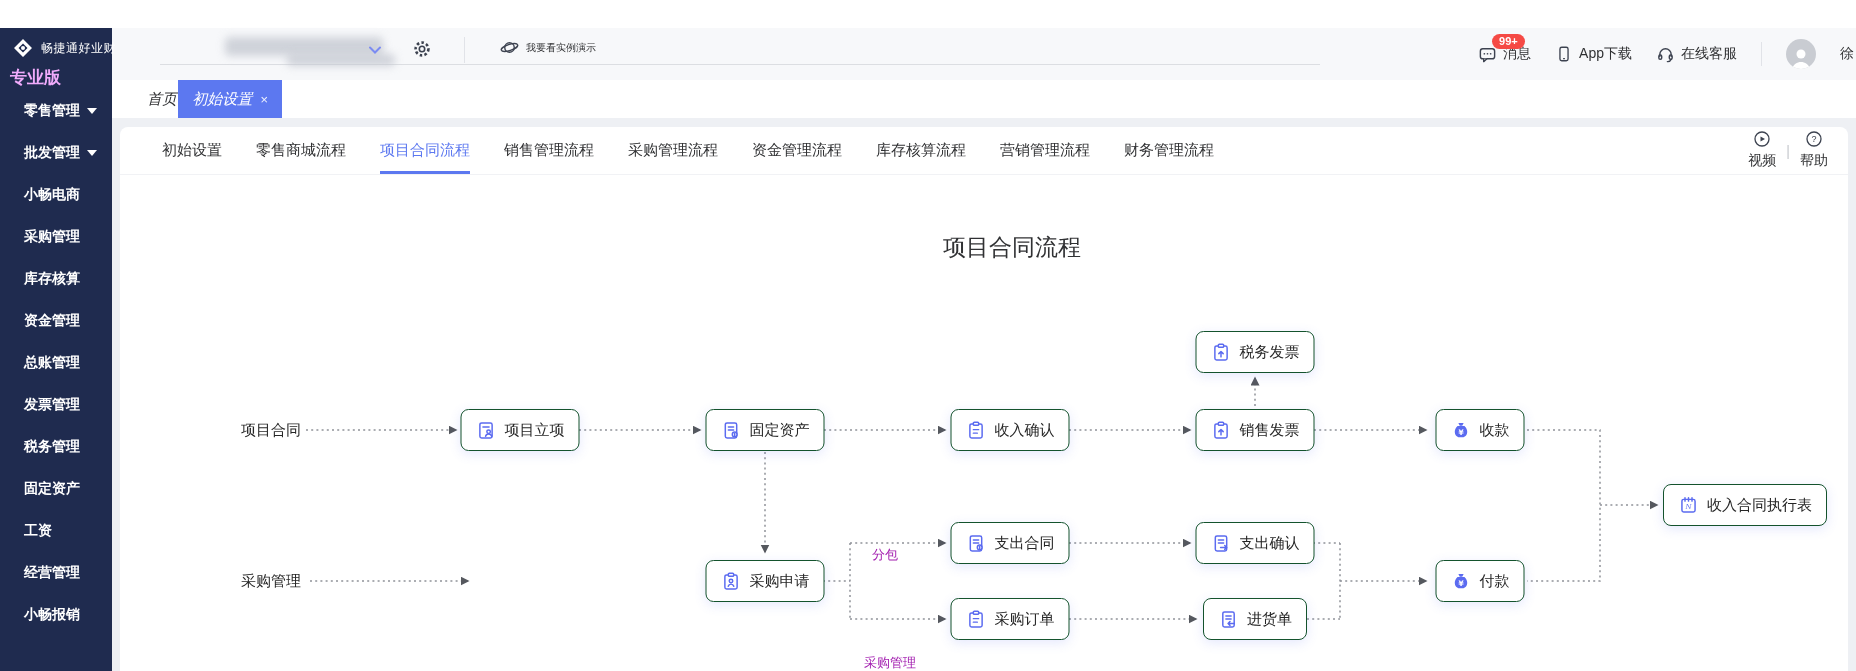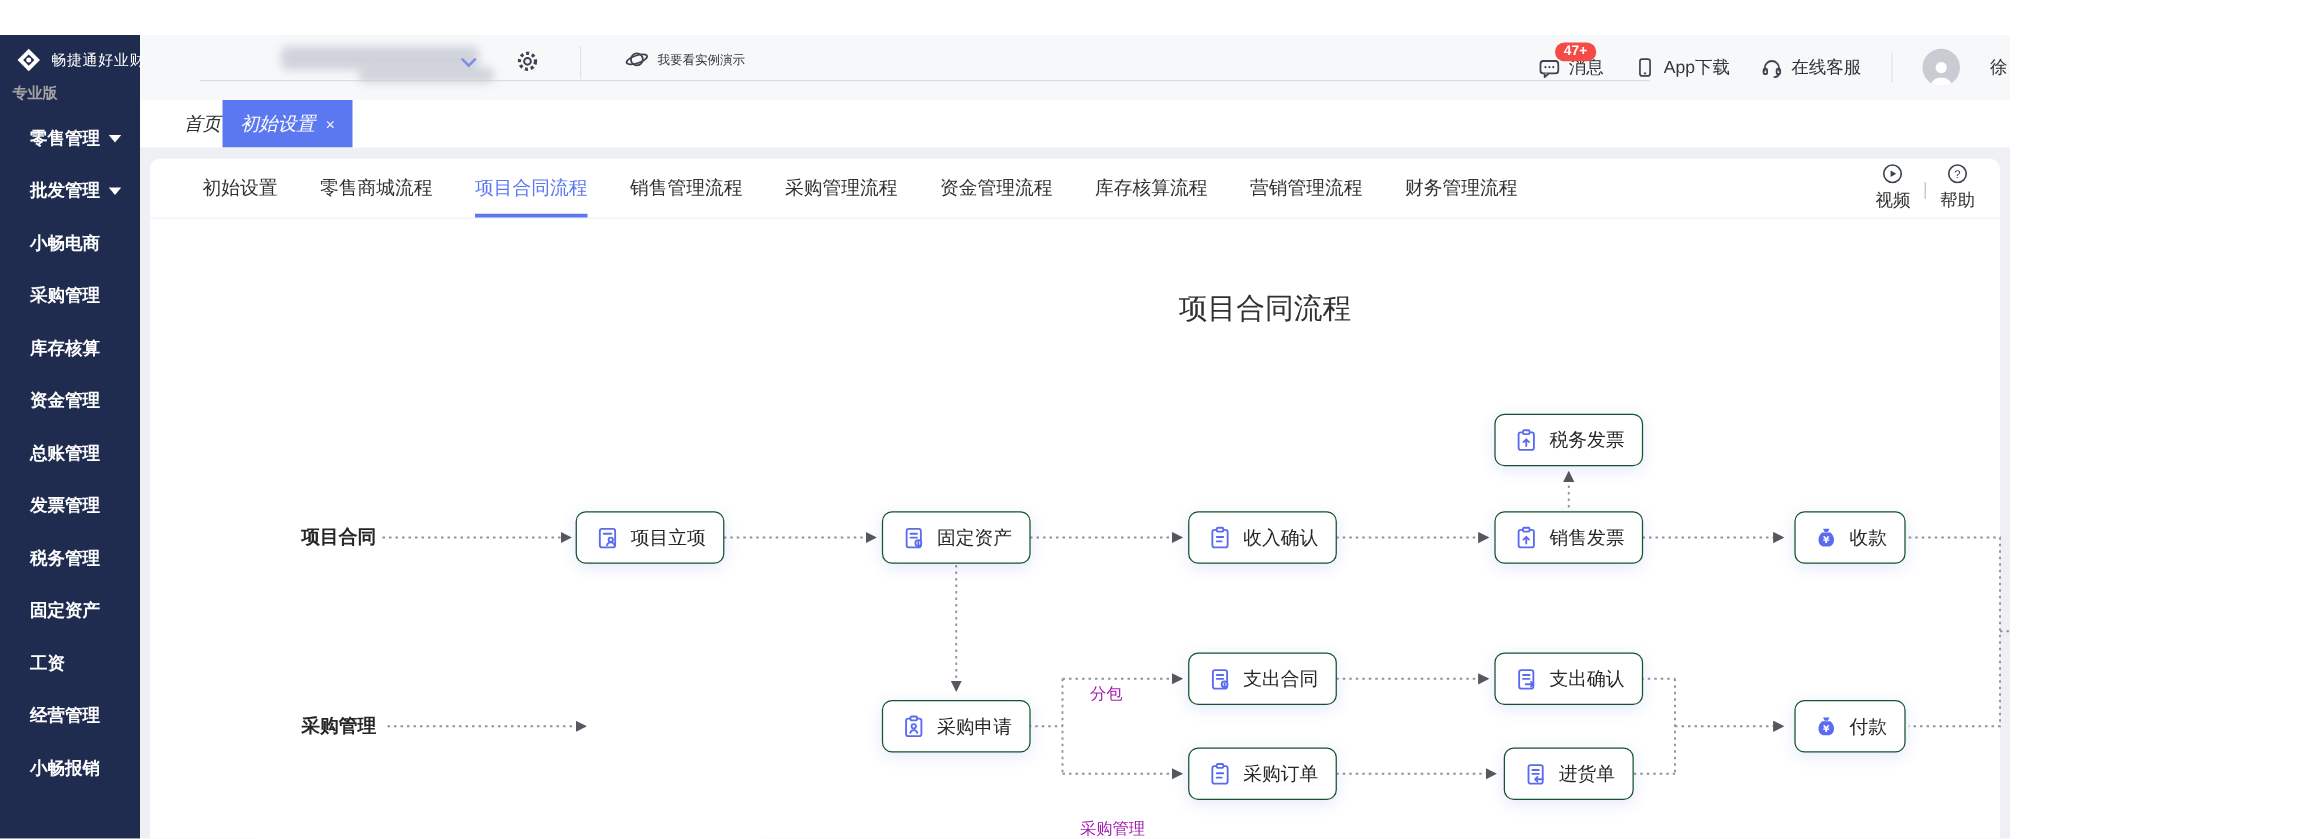--- a/index.html
+++ b/index.html
@@ -1,26 +1,26 @@
 <!DOCTYPE html>
 <html><head>
 <meta charset="utf-8">
 <style>
   * { margin:0; padding:0; box-sizing:border-box; }
   html,body { background:#fff; }
   .stage{
-    position:relative; width:1608px; height:671px; overflow:hidden;
+    position:relative; width:1856px; height:671px; overflow:hidden;
     font-family:"Liberation Sans","DejaVu Sans",sans-serif; color:#303133; background:#fff;
   }
   
   .sidebar{ position:absolute; left:0; top:28px; bottom:0; width:112px; background:#1f2b4f; z-index:5;}
   .logo-row{ position:absolute; left:10px; top:7px; display:flex; align-items:center; gap:5px;}
   .logo-mark{ width:26px; height:26px; flex:0 0 auto;}
   .logo-name{ color:#fff; font-size:12px; white-space:nowrap; letter-spacing:.5px;}
-  .edition{ position:absolute; left:10px; top:38px; color:#a3a3a3; font-size:12px; font-weight:700;}
+  .edition{ position:absolute; left:10px; top:38px; color:#f0abfc; font-size:17px; font-weight:700;}
   .side-items{ position:absolute; left:0; right:0; top:62px;}
   .side-item{ height:42px; display:flex; align-items:center; padding-left:24px; color:#fff;
               font-size:14px; font-weight:700; cursor:pointer; white-space:nowrap;}
   .caret{ width:0; height:0; border-left:5px solid transparent; border-right:5px solid transparent;
           border-top:6px solid #fff; margin-left:7px;}
   
   .topbar{ position:absolute; left:112px; right:0; top:28px; height:52px; background:#f7f8fa;}
   .tb-underline{ position:absolute; left:48px; top:36px; width:1160px; height:1px; background:#dcdee2;}
   .blur-blob{ position:absolute; background:#c2c6cf; border-radius:4px; filter:blur(4px); opacity:.75;}
   .blob1{ left:113px; top:9px; width:158px; height:19px;}
@@ -55,21 +55,21 @@
          border-bottom:3px solid transparent; padding-top:3px; white-space:nowrap;}
   .ptab.active{ color:#5c78f0; border-bottom-color:#5c78f0;}
   .tabs-right{ margin-left:auto; display:flex; align-items:center; gap:10px; font-size:14px; color:#303133;}
   .hl{ display:flex; align-items:center; gap:5px; cursor:pointer;flex-direction:column;}
   .hl-div{ color:#c6c8cd;}
   
   .diagram{ position:absolute; inset:0; pointer-events:none; z-index:8;}
   .dg-title{ position:absolute; left:1012px; top:247px; transform:translate(-50%,-50%);
              font-size:23px; font-weight:500; color:#303133; white-space:nowrap;}
   .edges{ position:absolute; left:0; top:0;}
-  .row-label{ position:absolute; transform:translate(-50%,-50%); font-size:15px; font-weight:700;
+  .row-label{ position:absolute; transform:translate(-50%,-50%); font-size:15px; font-weight:400;
               color:#262626; white-space:nowrap;}
   .branch-label{ position:absolute; transform:translate(-50%,-50%); font-size:13px; color:#a21caf; white-space:nowrap;margin-top:28px;}
   .node{ position:absolute; transform:translate(-50%,-50%); display:flex; align-items:center; gap:8px;
          height:42px; padding:0 14px; background:#fff; border:1px solid #14532d; border-radius:8px;
          box-shadow:0 3px 12px rgba(93,110,240,.16); font-size:15px; color:#262626;
          white-space:nowrap; pointer-events:auto; cursor:pointer;}
   .node svg{ flex:0 0 auto;}
   .defs{ position:absolute; width:0; height:0; overflow:hidden;}
 </style>
 </head>
@@ -214,21 +214,21 @@
     <div class="tb-right">
       <div class="tb-link">
         <svg width="19" height="19" viewBox="0 0 20 20" fill="none" stroke="#3d4350" stroke-width="1.5" stroke-linejoin="round">
           <rect x="2.5" y="4" width="15" height="10.5" rx="2.5"></rect>
           <path d="M6 14.5v3l3.4-3" fill="#fff"></path>
           <circle cx="6.7" cy="9.2" r=".9" fill="#3d4350" stroke="none"></circle>
             <circle cx="10" cy="9.2" r=".9" fill="#3d4350" stroke="none"></circle>
             <circle cx="13.3" cy="9.2" r=".9" fill="#3d4350" stroke="none"></circle>
         </svg>
         <span>消息</span>
-        <span class="badge">47+</span>
+        <span class="badge">99+</span>
       </div>
       <div class="tb-link">
         <svg width="18" height="18" viewBox="0 0 20 20" fill="none" stroke="#3d4350" stroke-width="1.5">
           <rect x="5.5" y="2.5" width="9" height="15" rx="2"></rect>
             <path d="M9 15.2h2"></path>
         </svg>
         <span>App下载</span>
       </div>
       <div class="tb-link">
         <svg width="19" height="19" viewBox="0 0 20 20" fill="none" stroke="#3d4350" stroke-width="1.5" stroke-linecap="round">

